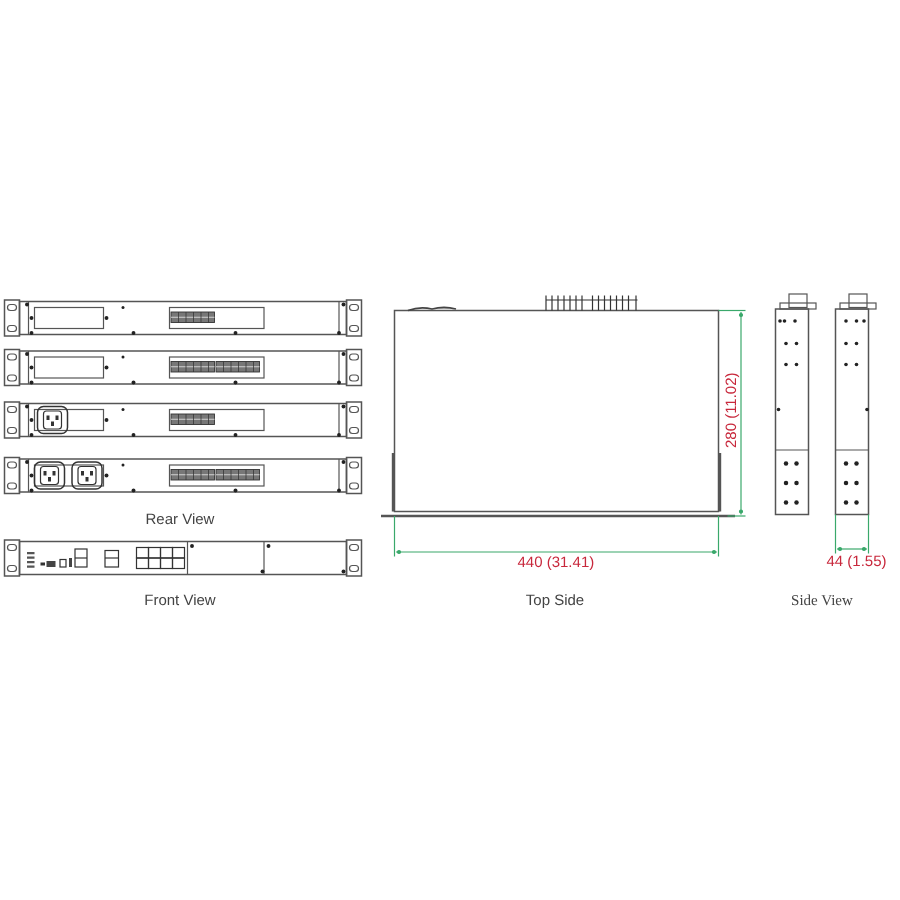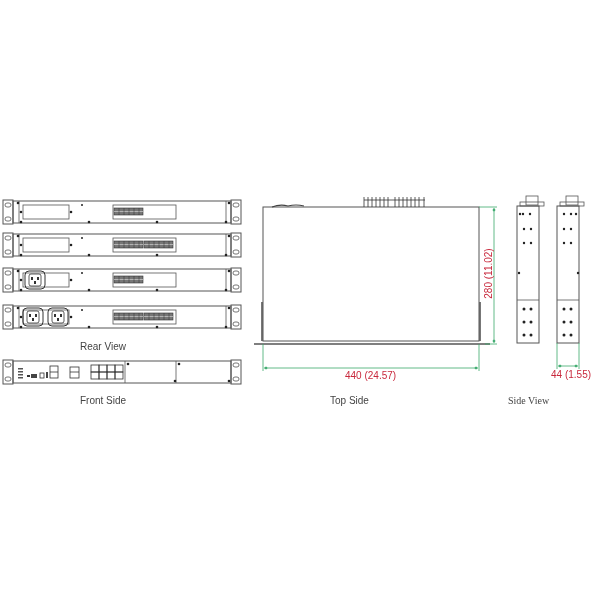--- a/index.html
+++ b/index.html
@@ -1,17 +1,17 @@
 <!DOCTYPE html>
 <html><head>
 <meta charset="utf-8">
 <style>
   html,body{margin:0;padding:0;background:#ffffff;}
   body{width:600px;height:600px;position:relative;overflow:hidden;font-family:"Liberation Sans",sans-serif;}
-  .caption{position:absolute;font-size:10px;color:#444;text-align:left;}
+  .caption{position:absolute;font-size:10px;color:#444;text-align:center;}
   .dim{position:absolute;font-size:10px;color:#c8283c;white-space:nowrap;}
   svg{position:absolute;left:0;top:0;}
 </style>
 </head>
 <body>
 
 <svg width="600" height="600" viewBox="0 0 600 600">
   <defs>
     <g id="rackunit">
 
@@ -212,19 +212,19 @@
       <line x1="557" y1="343" x2="557" y2="369"></line>
       <line x1="579" y1="343" x2="579" y2="369"></line>
       <line x1="558" y1="366" x2="578" y2="366"></line>
       <circle cx="560" cy="366" r="1"></circle>
         <circle cx="576" cy="366" r="1"></circle>
     </g>
   </g>
 </svg>
 
 <div class="caption" style="left:80px;top:341px;width:80px;">Rear View</div>
-<div class="caption" style="left:80px;top:395px;width:80px;">Front Side</div>
+<div class="caption" style="left:80px;top:395px;width:80px;">Front View</div>
 <div class="caption" style="left:330px;top:395px;width:80px;">Top Side</div>
 <div class="caption" style="left:508px;top:395px;width:80px;font-family:Liberation Serif, serif;">Side View</div>
 
-<div class="dim" style="left:345px;top:370px;">440 (24.57)</div>
+<div class="dim" style="left:345px;top:370px;">440 (31.41)</div>
 <div class="dim" style="left:458px;top:268px;transform:rotate(-90deg);transform-origin:center;width:60px;text-align:center;">280 (11.02)</div>
 <div class="dim" style="left:551px;top:369px;">44 (1.55)</div>
 
 </body></html>

